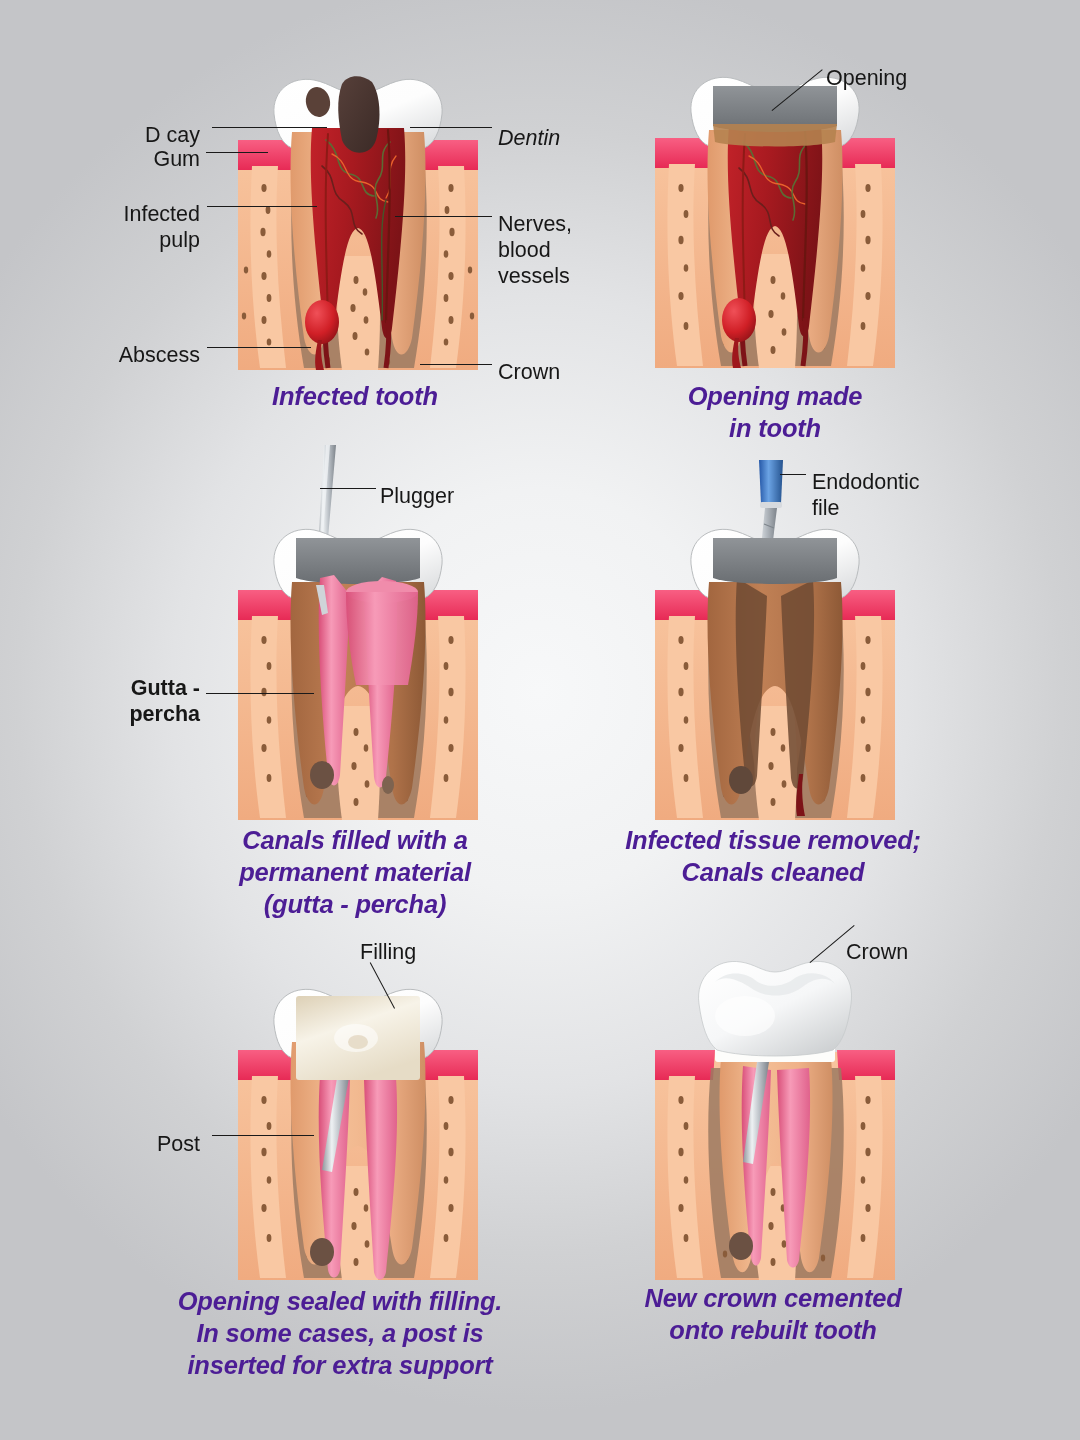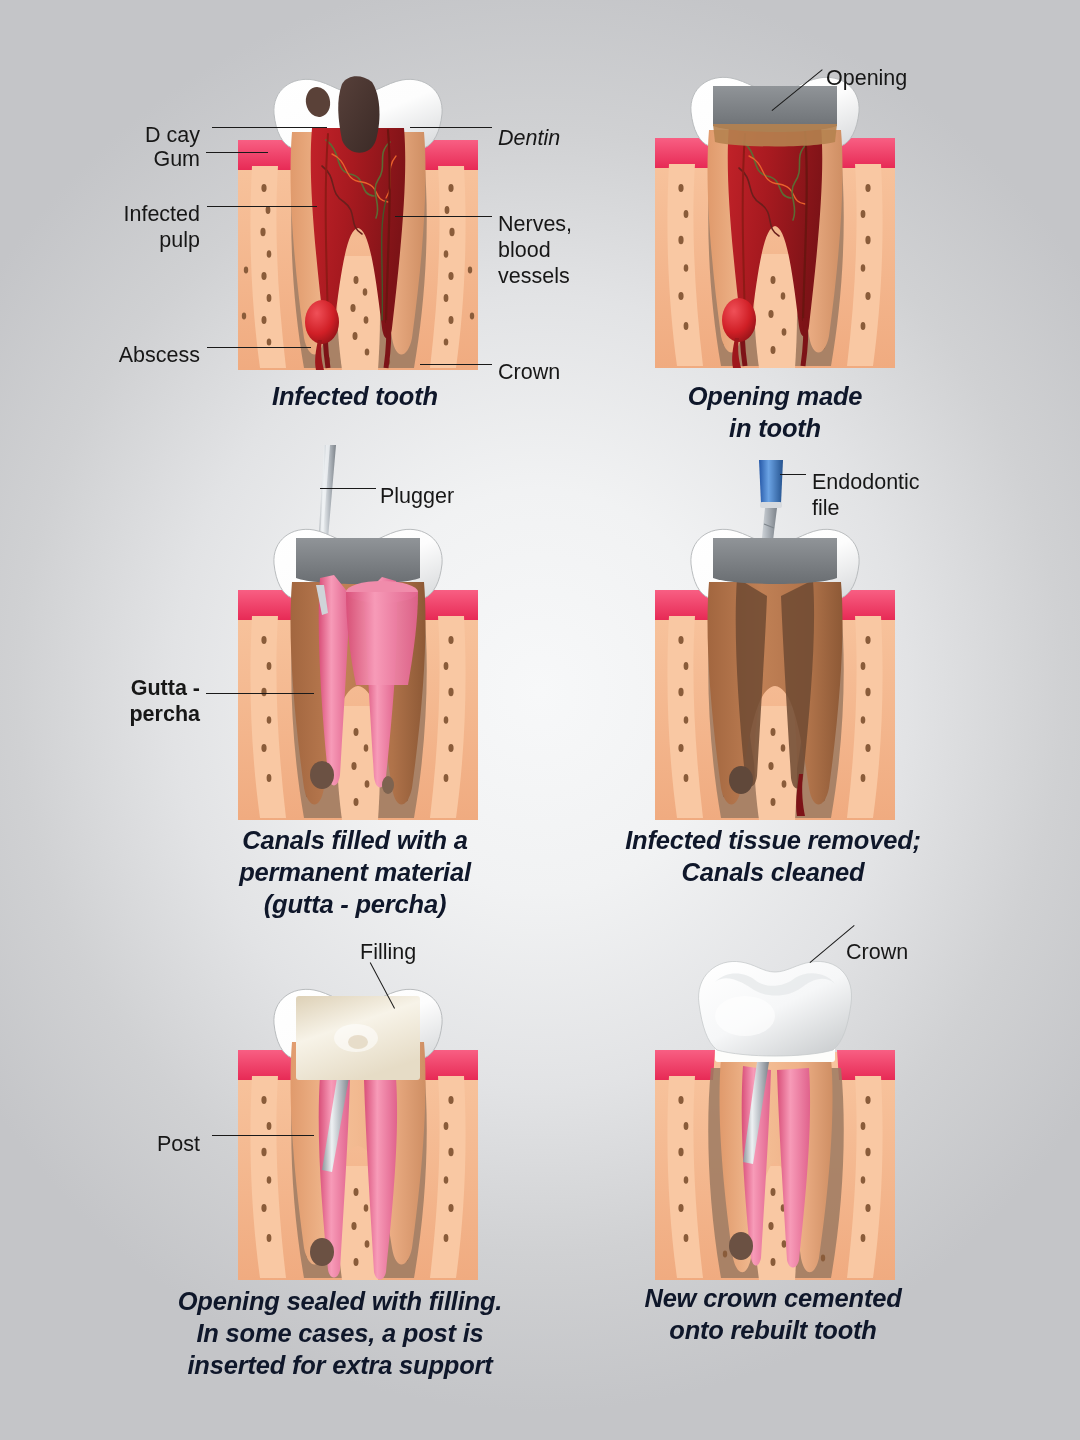--- a/index.html
+++ b/index.html
@@ -5,21 +5,21 @@
   html,body{margin:0;padding:0;}
   body{
     width:1080px;height:1440px;overflow:hidden;position:relative;
     font-family:"Liberation Sans","DejaVu Sans",sans-serif;
     background:
       radial-gradient(ellipse 62% 50% at 50% 48%, #f7f8f9 0%, #f1f2f3 28%, #e2e3e5 55%, #d0d1d3 78%, #c4c5c8 100%);
   }
   .panel{position:absolute;}
   .caption{
     position:absolute;text-align:center;font-weight:bold;font-style:italic;
-    color:#0f172a;font-size:25.5px;line-height:1.26;letter-spacing:-0.2px;
+    color:#4c1d95;font-size:25.5px;line-height:1.26;letter-spacing:-0.2px;
     white-space:pre-line;
   }
   .lbl{
     position:absolute;color:#171717;font-size:21.5px;line-height:1.2;
     white-space:pre-line;font-weight:400;margin-top:10px;
   }
   .lbl.r{text-align:right;}
   .lead{position:absolute;background:#1a1a1a;height:1.4px;transform-origin:0 50%;}
   svg{display:block;overflow:visible;}
 </style>

